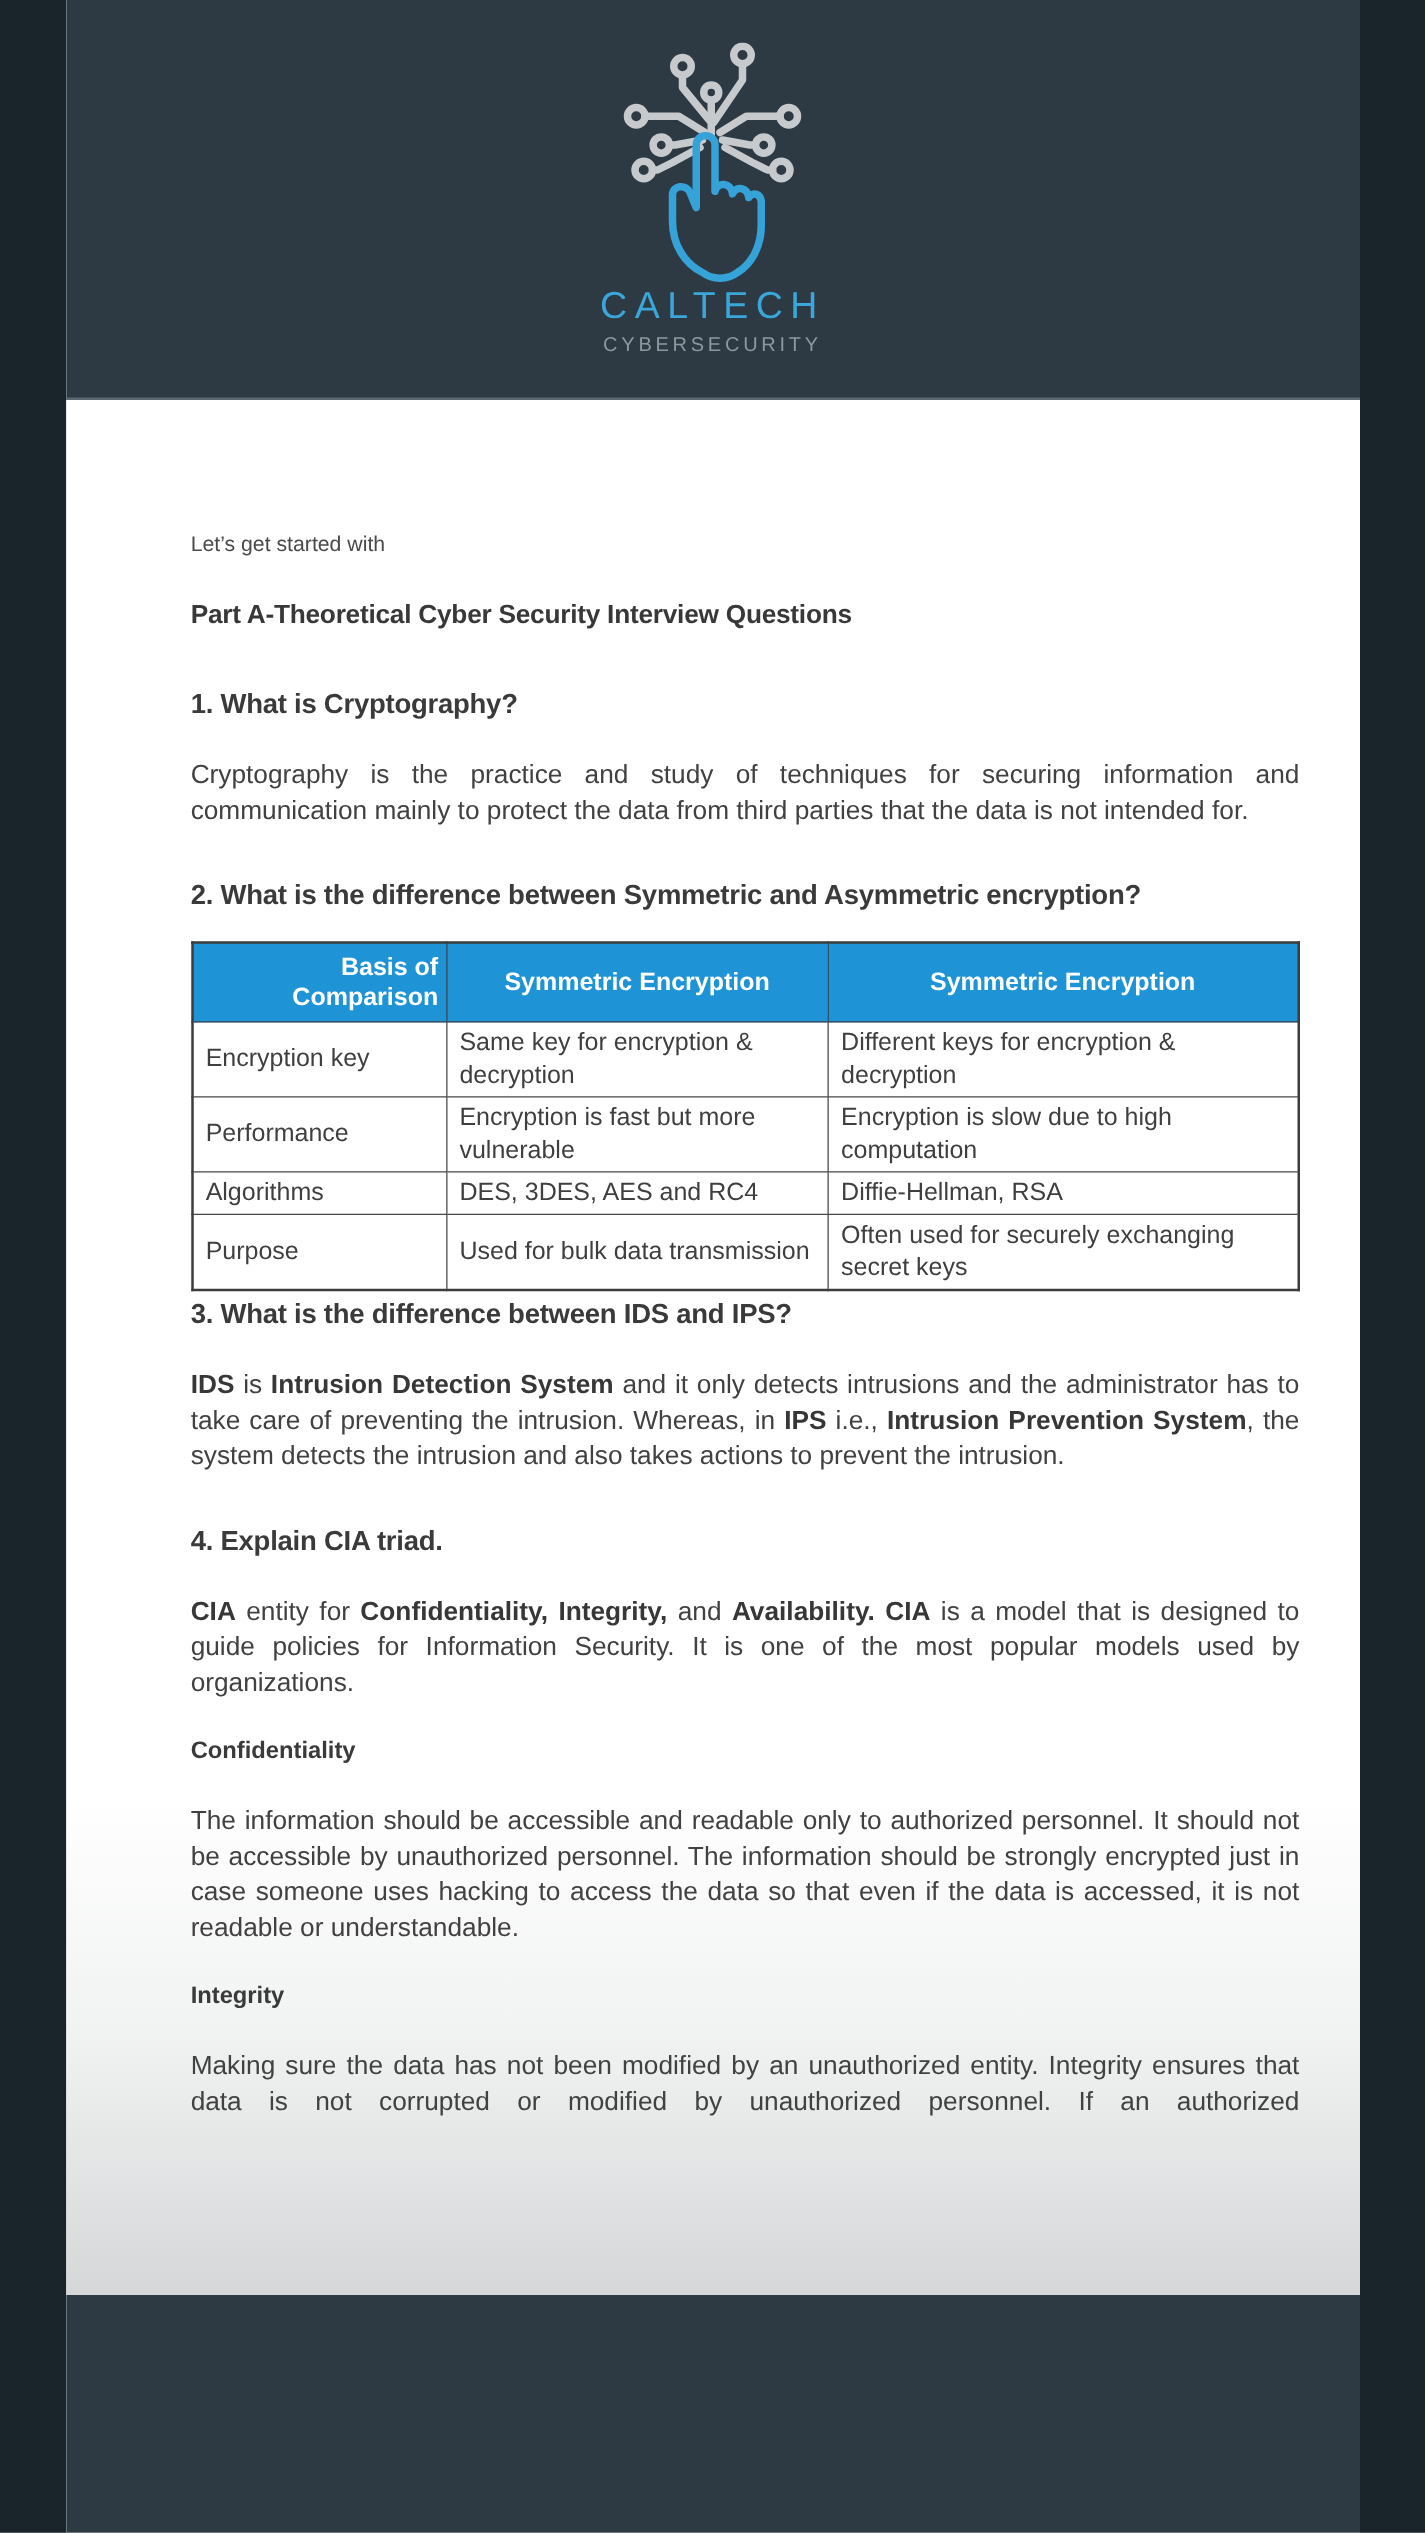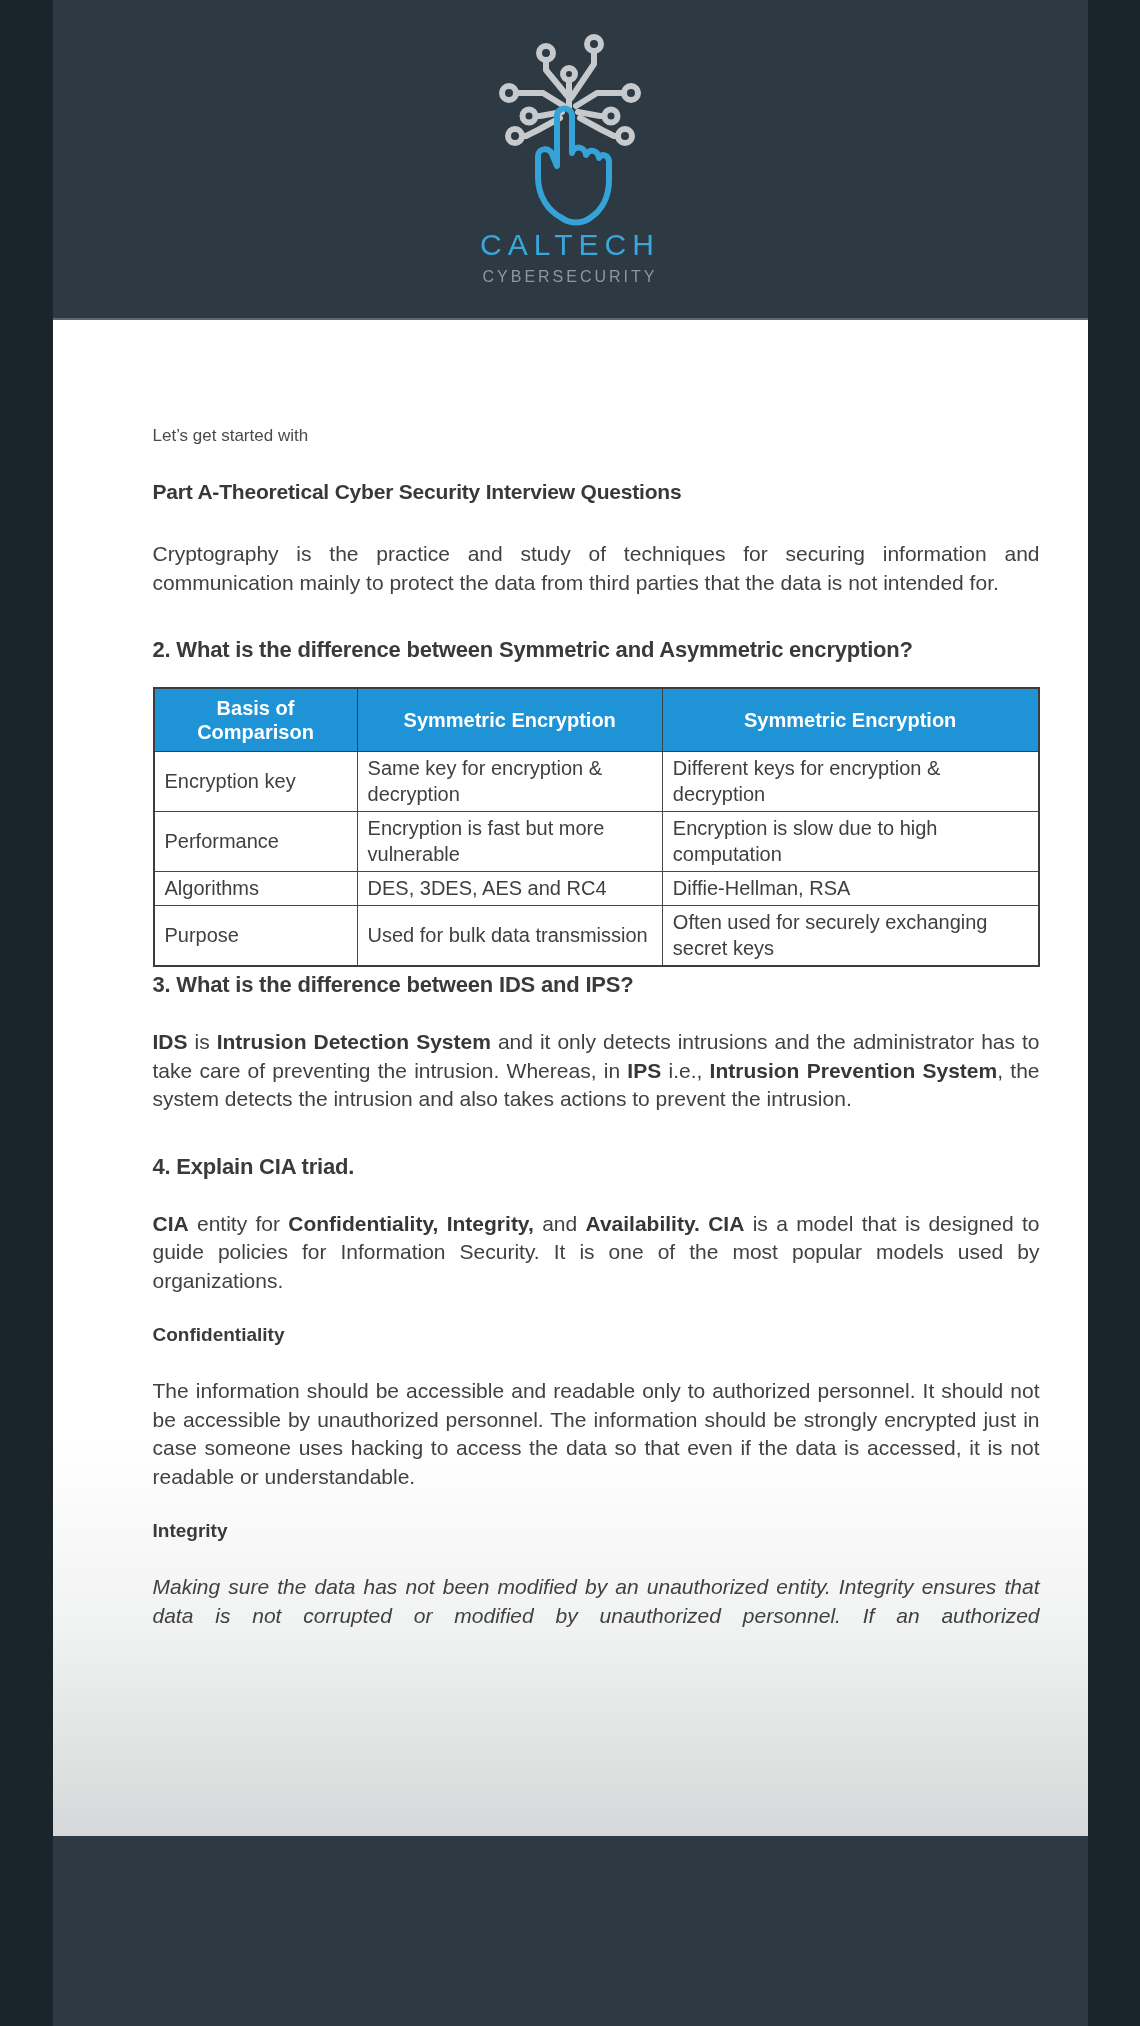--- a/index.html
+++ b/index.html
@@ -81,21 +81,21 @@
     color: #3a3a3a;
   }
   .body-para {
     margin-top: 30px;
     font-size: 21px;
     line-height: 28.5px;
     text-align: justify;
     color: #414141;
   }
   .body-para b { color: #373737; }
-  .content-flow > .body-para:last-child { text-align-last: justify; font-style: italic; }
+  .content-flow > .body-para:last-child { text-align-last: justify; }
 
   
   .cmp-table {
     width: 100%;
     margin-top: 24px;
     border-collapse: collapse;
     border: 2px solid #3c3c3c;
     table-layout: fixed;
   }
   .cmp-table th {
@@ -175,31 +175,32 @@
       </svg>
     </div>
     <div class="brand-name">CALTECH</div>
     <div class="brand-tagline">CYBERSECURITY</div>
   </header>
 
   <main class="content">
     <p class="intro-line">Let’s get started with</p>
     <h1 class="doc-title">Part A-Theoretical Cyber Security Interview Questions</h1>
     <div class="content-flow">
+        <h2 class="question">1. What is Cryptography?</h2>
         <p class="body-para"><span>Cryptography is the practice and study of techniques for securing information and communication mainly to protect the data from third parties that the data is not intended for.</span></p>
         <h2 class="question">2. What is the difference between Symmetric and Asymmetric encryption?</h2>
         <table class="cmp-table">
           <colgroup>
             <col style="width: 23%;">
             <col style="width: 34.5%;">
             <col style="width: 42.5%;">
           </colgroup>
           <thead>
             <tr>
-              <th style="background: rgb(30, 147, 214); color: rgb(255, 255, 255);">Basis of Comparison</th>
+              <th style="background: rgb(30, 147, 214); color: rgb(255, 255, 255); text-align: right;">Basis of Comparison</th>
               <th style="background: rgb(30, 147, 214); color: rgb(255, 255, 255);">Symmetric Encryption</th>
               <th style="background: rgb(30, 147, 214); color: rgb(255, 255, 255);">Symmetric Encryption</th>
             </tr>
           </thead>
           <tbody>
             <tr>
               <td>Encryption key</td>
               <td>Same key for encryption &amp; decryption</td>
               <td>Different keys for encryption &amp; decryption</td>
             </tr>

